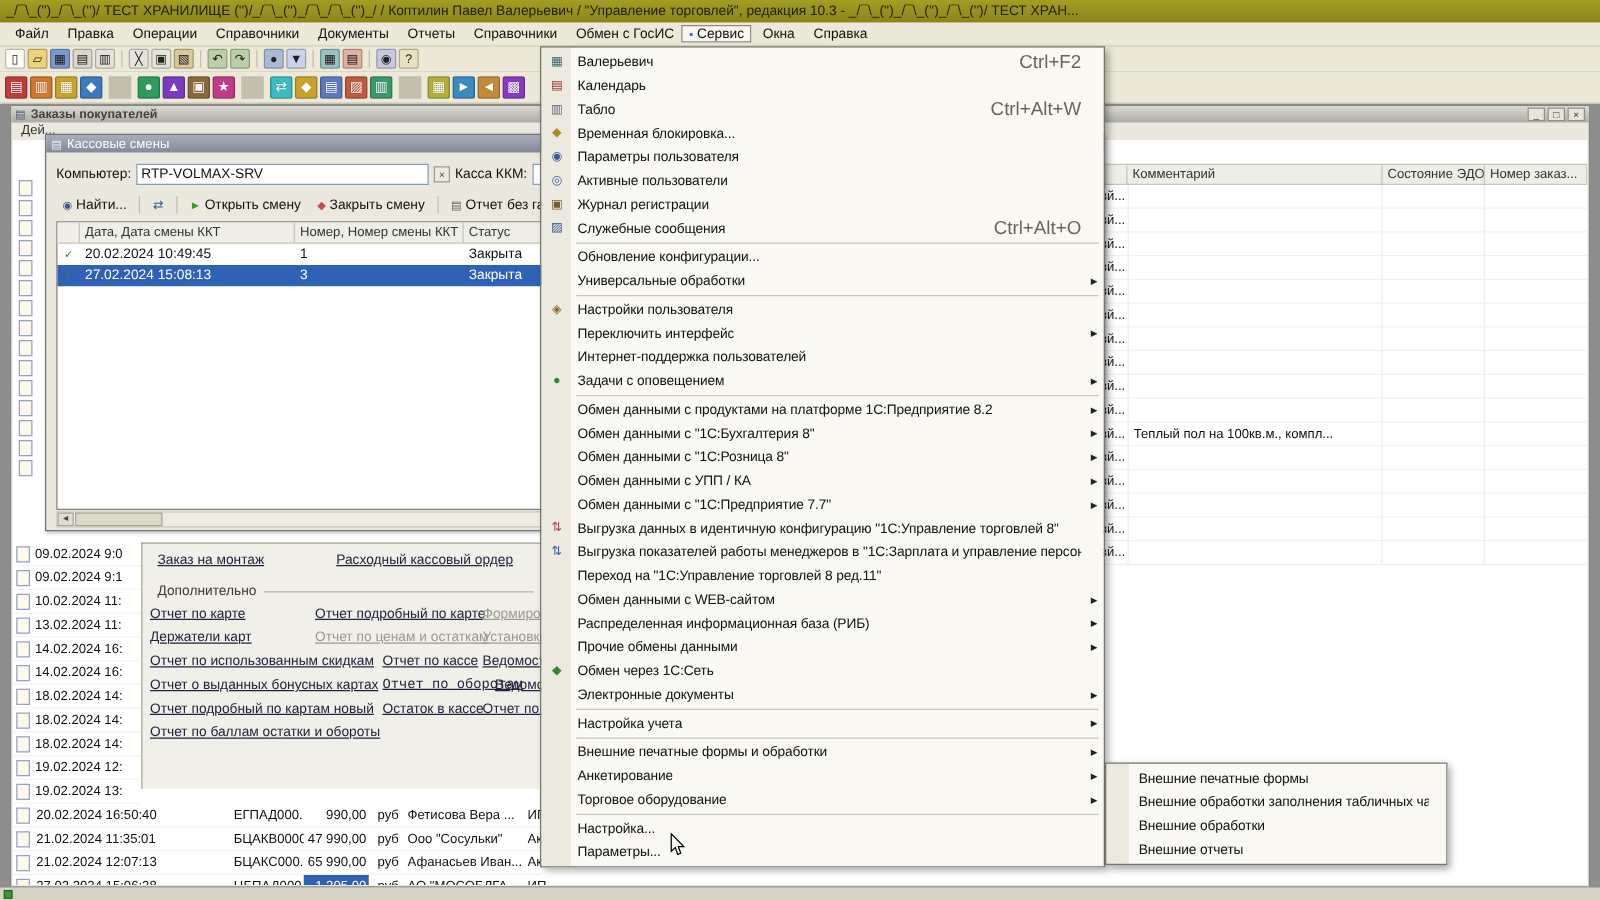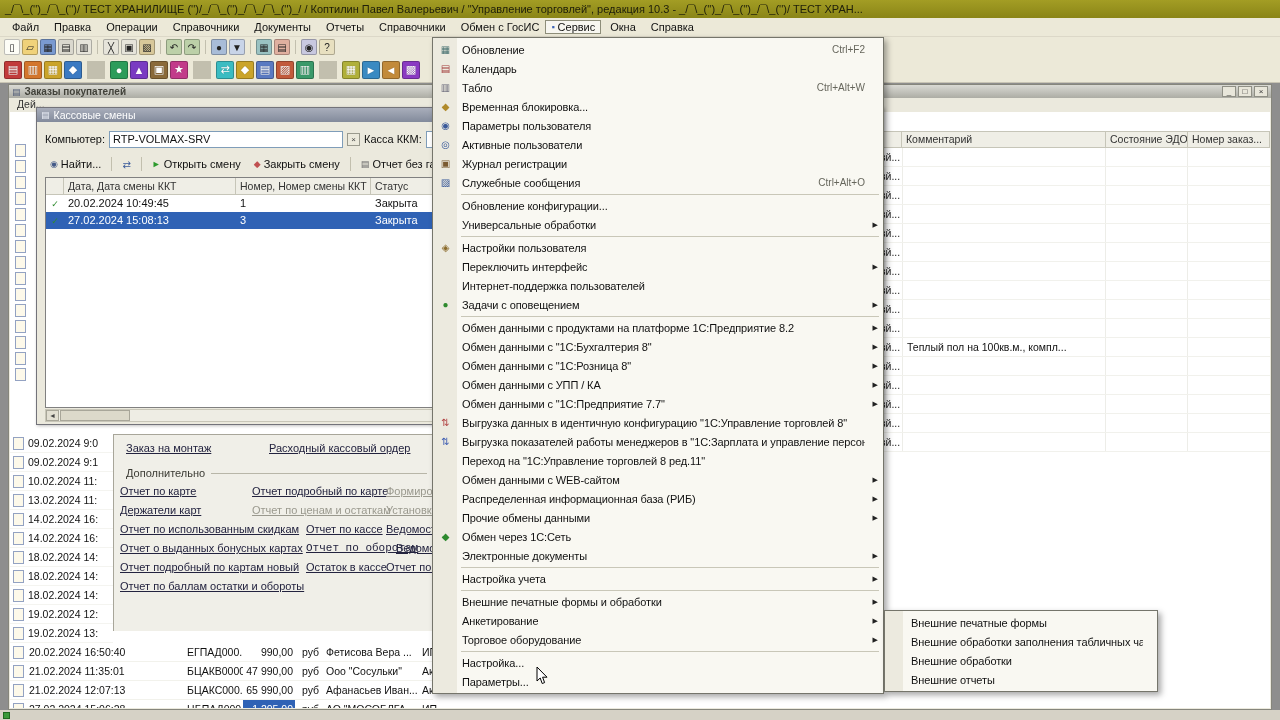--- a/index.html
+++ b/index.html
@@ -134,21 +134,21 @@
     font-family:"DejaVu Sans Mono",monospace;font-size:10px;font-weight:bold;white-space:nowrap}
   .rc-operator{position:absolute;left:10px;top:43px;font-family:"DejaVu Sans Mono",monospace;font-size:9.5px}
   .rc-body{position:absolute;left:10px;top:76px;font-family:"DejaVu Sans Mono",monospace;font-size:9.5px;line-height:14px;color:#111}
   
   .service-menu{position:absolute;left:432px;top:37px;width:452px;z-index:6;
     background:linear-gradient(90deg,#eceadf 0,#eceadf 24px,#f9f8f2 24px);
     border:1px solid #75756b;box-shadow:3px 3px 6px rgba(0,0,0,.35);padding:2px 0}
   .mi{height:19px;display:flex;align-items:center;padding:0 5px 0 2px;cursor:pointer}
   .mi-icon{width:21px;flex:none;text-align:center;font-size:10px;color:#556}
   .mi-label{padding-left:6px;white-space:nowrap;overflow:hidden;letter-spacing:-0.1px}
-  .mi-shortcut{margin-left:auto;color:#66665c;font-size:10px;padding-right:4px;white-space:nowrap}
+  .mi-shortcut{margin-left:auto;color:#66665c;font-size:15px;padding-right:4px;white-space:nowrap}
   .mi-arrow{width:9px;flex:none;font-size:7px;color:#222;text-align:right}
   .mi.arrow .mi-arrow::after{content:"▶"}
   .mi.separator{height:4px;padding:1px 4px 1px 28px;cursor:default}
   .mi.separator .mi-label{flex:1;height:0;padding:0;border-top:1px solid #c9c7b8}
   .sub-menu{position:absolute;left:884px;top:610px;width:274px;z-index:7;
     background:linear-gradient(90deg,#eceadf 0,#eceadf 18px,#f9f8f2 18px);
     border:1px solid #75756b;box-shadow:3px 3px 6px rgba(0,0,0,.35);padding:2px 0}
   .sub-menu .mi-label{padding-left:24px}
   
   .bottom-strip{position:absolute;left:0;top:710px;width:1280px;height:10px;background:#d6d2c6;z-index:2}
@@ -587,21 +587,21 @@
       <span class="sb-thumb"></span>
       <span class="sb-btn right"></span>
     </div>
   </div>
 
 
   <div class="service-menu">
     <div class="menu-items">
         <div class="mi">
         <span class="mi-icon" style="color: rgb(69, 111, 111);">▦</span>
-        <span class="mi-label">Обновление</span>
+        <span class="mi-label">Валерьевич</span>
         <span class="mi-shortcut">Ctrl+F2</span>
         <span class="mi-arrow"></span>
       </div>
         <div class="mi">
         <span class="mi-icon" style="color: rgb(160, 58, 58);">▤</span>
         <span class="mi-label">Календарь</span>
         <span class="mi-shortcut"></span>
         <span class="mi-arrow"></span>
       </div>
         <div class="mi">

